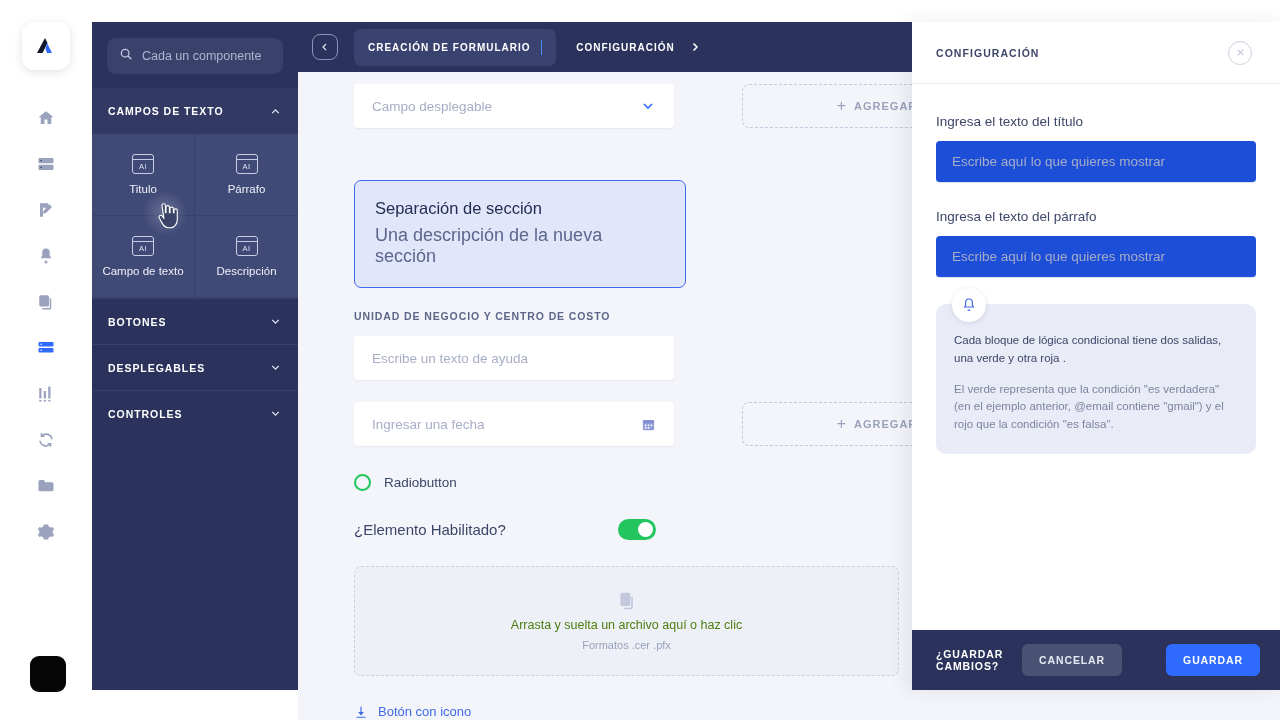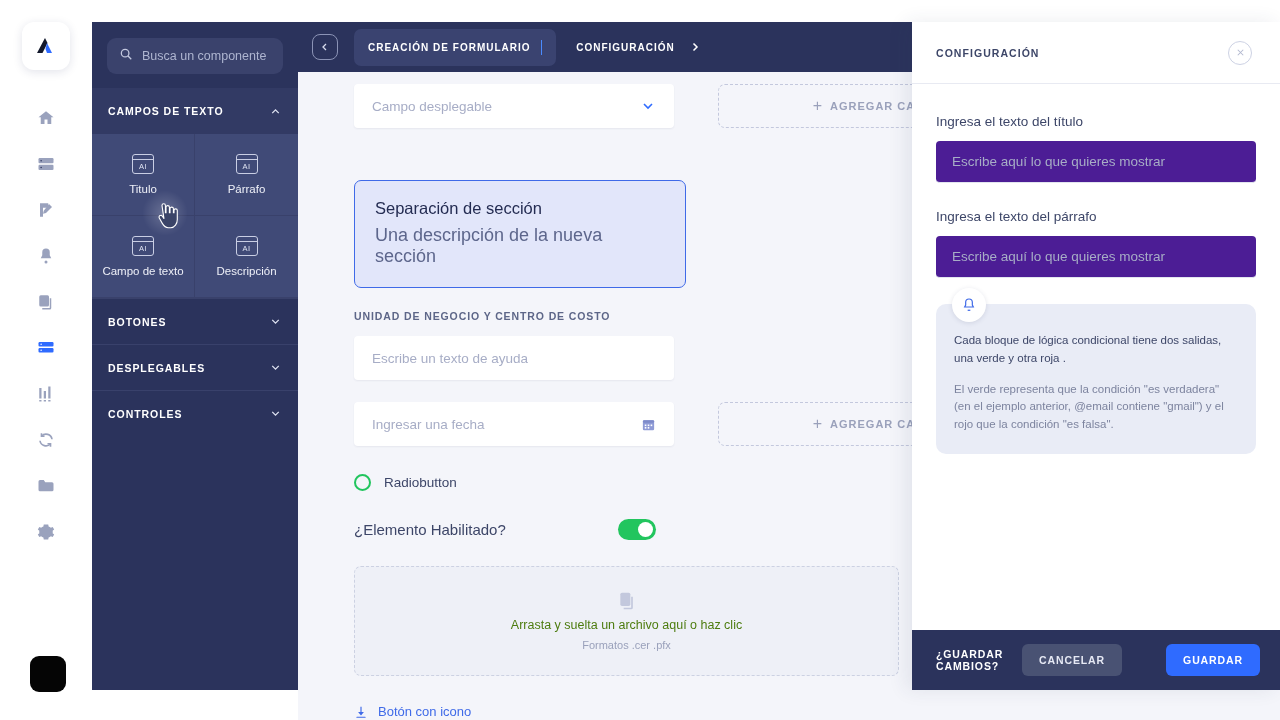--- a/index.html
+++ b/index.html
@@ -92,21 +92,21 @@
   .caret { width: 1.6px; height: 15px; background: #4a8bff; display: inline-block; }
   .crumb .arw { color: #ffffff; display: flex; margin-left: 4px; }
 
   
   .canvas {
     position: absolute; left: 298px; top: 72px; right: 0; bottom: 0;
     background: #f4f5fa; overflow: hidden;
   }
   .canvas-inner { position: relative; padding: 0 56px; }
 
-  .row { display: flex; gap: 44px; align-items: flex-end; }
+  .row { display: flex; gap: 68px; align-items: flex-end; }
   .field {
     width: 320px; background: #ffffff; border-radius: 4px;
     box-shadow: 0 1px 2px rgba(40,50,90,.07);
     height: 44px; display: flex; align-items: center; padding: 0 18px;
     justify-content: space-between; cursor: text;
   }
   .field .ph { color: #a7adc6; font-size: 13.5px; }
   .field .ic { color: #8f9bd6; display: flex; }
   .field .ic.blue { color: #2f6bff; }
 
@@ -169,21 +169,21 @@
     padding: 0 28px 0 24px; border-bottom: 1px solid #e8eaf2;
   }
   .rp-head .t { font-size: 10.5px; font-weight: bold; letter-spacing: .1em; color: #3d4668; }
   .rp-close {
     width: 24px; height: 24px; border-radius: 50%; border: 1.2px solid #cdd2e4;
     display: flex; align-items: center; justify-content: center; color: #b2b8cf; cursor: pointer;
   }
   .rp-body { flex: 1; padding: 30px 24px 0 24px; overflow: hidden; }
   .rp-label { font-size: 13.5px; color: #3d4668; margin-bottom: 12px; }
   .rp-input {
-    height: 42px; background: #4c1d95; border-radius: 4px;
+    height: 42px; background: #1d4ed8; border-radius: 4px;
     display: flex; align-items: center; padding: 0 16px; margin-bottom: 26px;
     border-bottom: 1px solid #e2e5ef; cursor: text;
   }
   .rp-input .ph { color: #a7adc6; font-size: 13.5px; }
 
   .tipbox {
     margin-top: 14px; background: #e9ecf6; border-radius: 10px;
     padding: 28px 18px 20px 18px; position: relative;
   }
   .tip-badge {
@@ -301,21 +301,21 @@
 
   <div class="lpanel">
     <div class="lp-searchwrap">
       <div class="lp-search">
         <span>
           <svg width="14" height="14" viewBox="0 0 24 24" fill="none" stroke="currentColor" stroke-width="2.2">
               <circle cx="10.5" cy="10.5" r="6.5"></circle>
               <path d="M15.5 15.5 21 21"></path>
             </svg>
         </span>
-        <span class="ph">Busca un componente</span>
+        <span class="ph">Cada un componente</span>
       </div>
     </div>
 
     <div class="lp-sect open">
       <span class="t">CAMPOS DE TEXTO</span>
       <span class="chev">
         <svg width="13" height="13" viewBox="0 0 24 24" fill="none" stroke="currentColor" stroke-width="2.4">
             <path d="M6 15l6-6 6 6"></path>
           </svg>
       </span>

